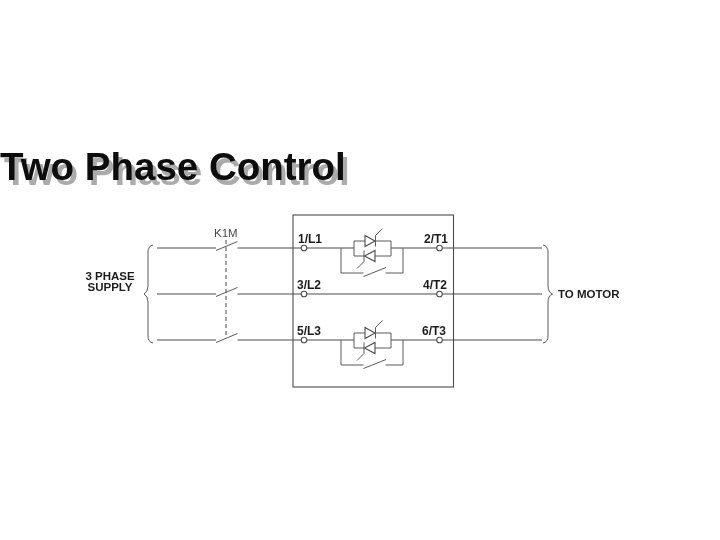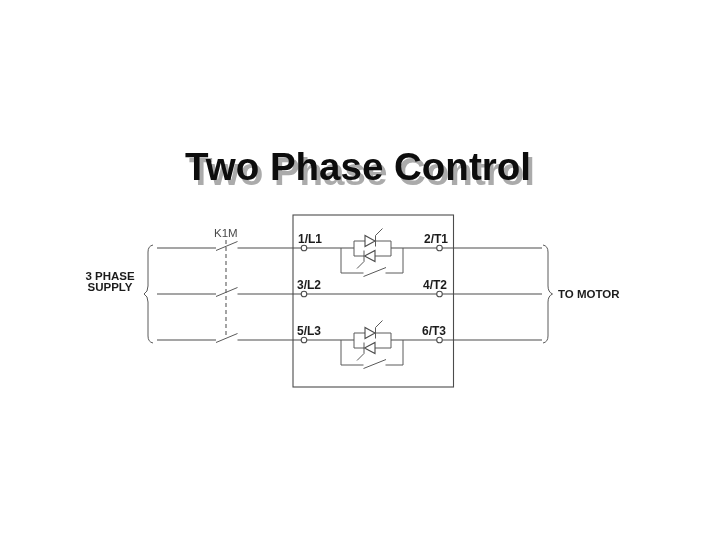--- a/index.html
+++ b/index.html
@@ -5,21 +5,21 @@
   html,body{margin:0;padding:0;}
   body{
     width:720px;height:540px;
     background:#ffffff;
     font-family:"Liberation Sans","DejaVu Sans",sans-serif;
     position:relative;overflow:hidden;
   }
   .slide{position:absolute;left:0;top:0;width:720px;height:540px;background:#ffffff;}
   .slide-title{
     position:absolute;left:0;top:120px;width:716px;
-    text-align:center;
+    text-align:left;
     font-size:38.5px;line-height:42px;font-weight:bold;
     color:#0d0d0d;
     letter-spacing:0px;
     text-shadow:4px 4.5px 0 #ababab;
     white-space:nowrap;
   }
   svg{position:absolute;left:0;top:0;}
   .wire{stroke:#4c4c4c;stroke-width:1.1;fill:none;}
   .thin{stroke:#5a5a5a;stroke-width:1;fill:none;}
   .sym{stroke:#4c4c4c;stroke-width:1.1;fill:#ffffff;}

